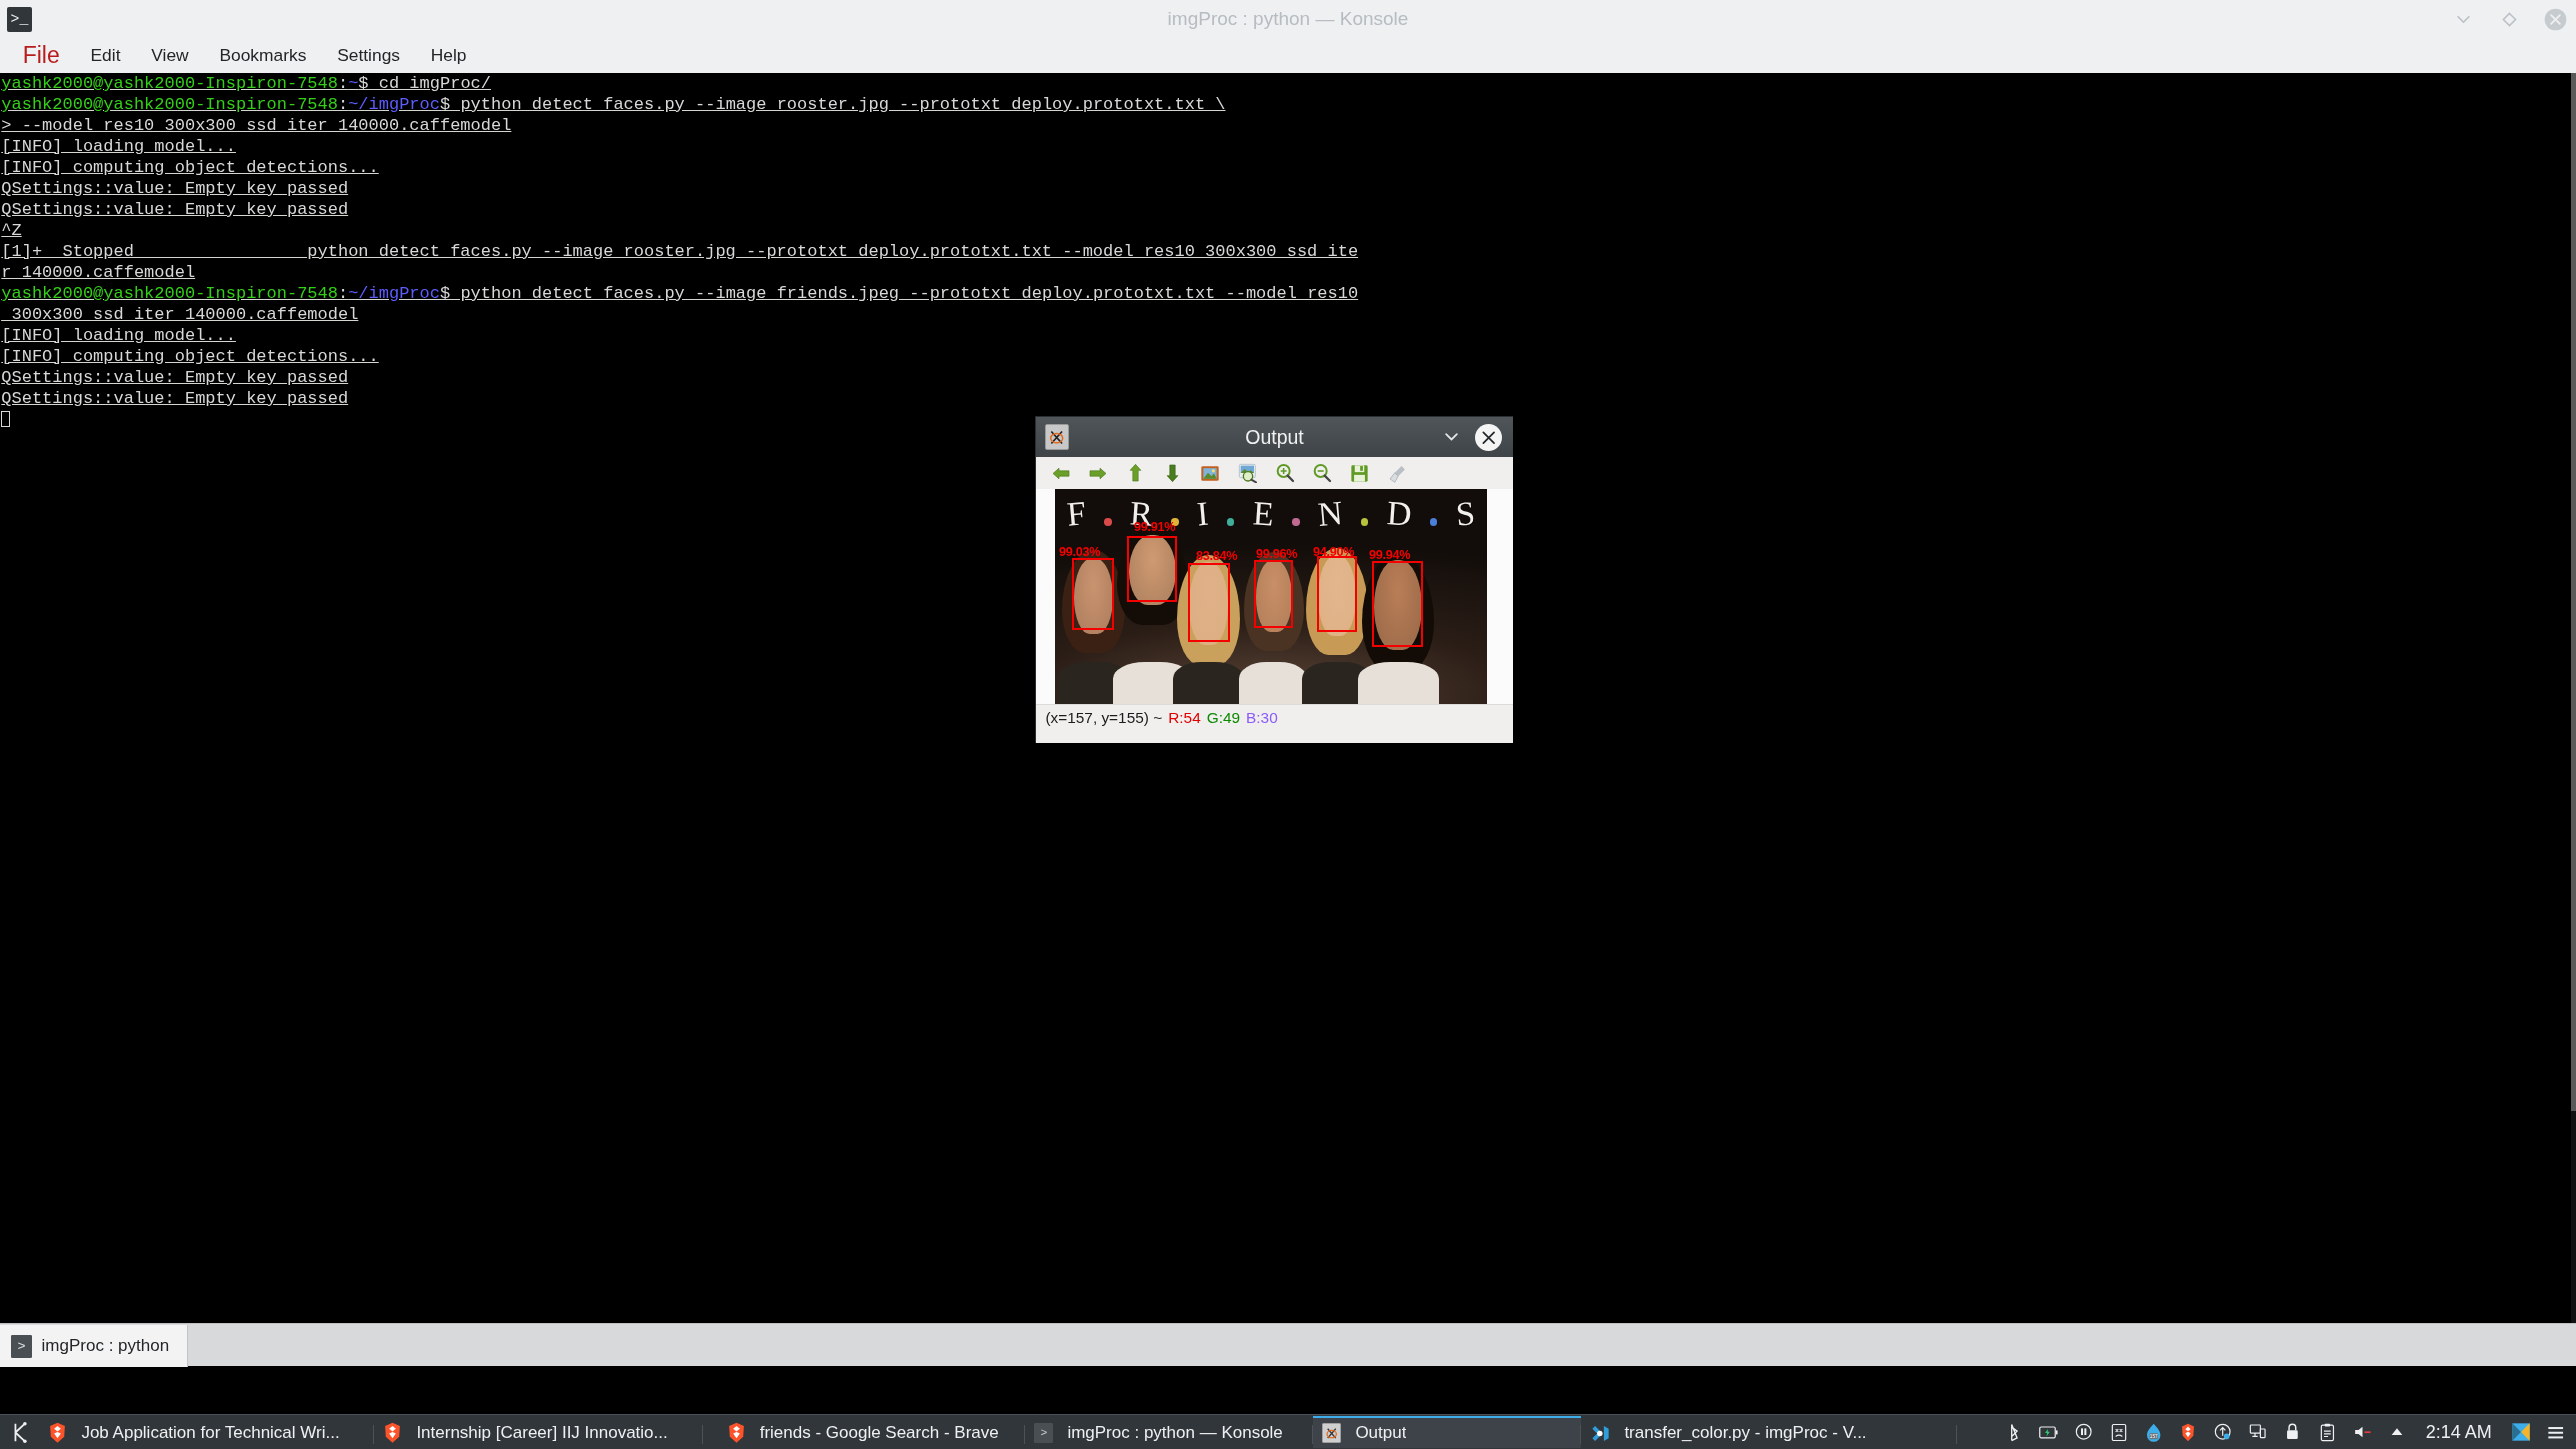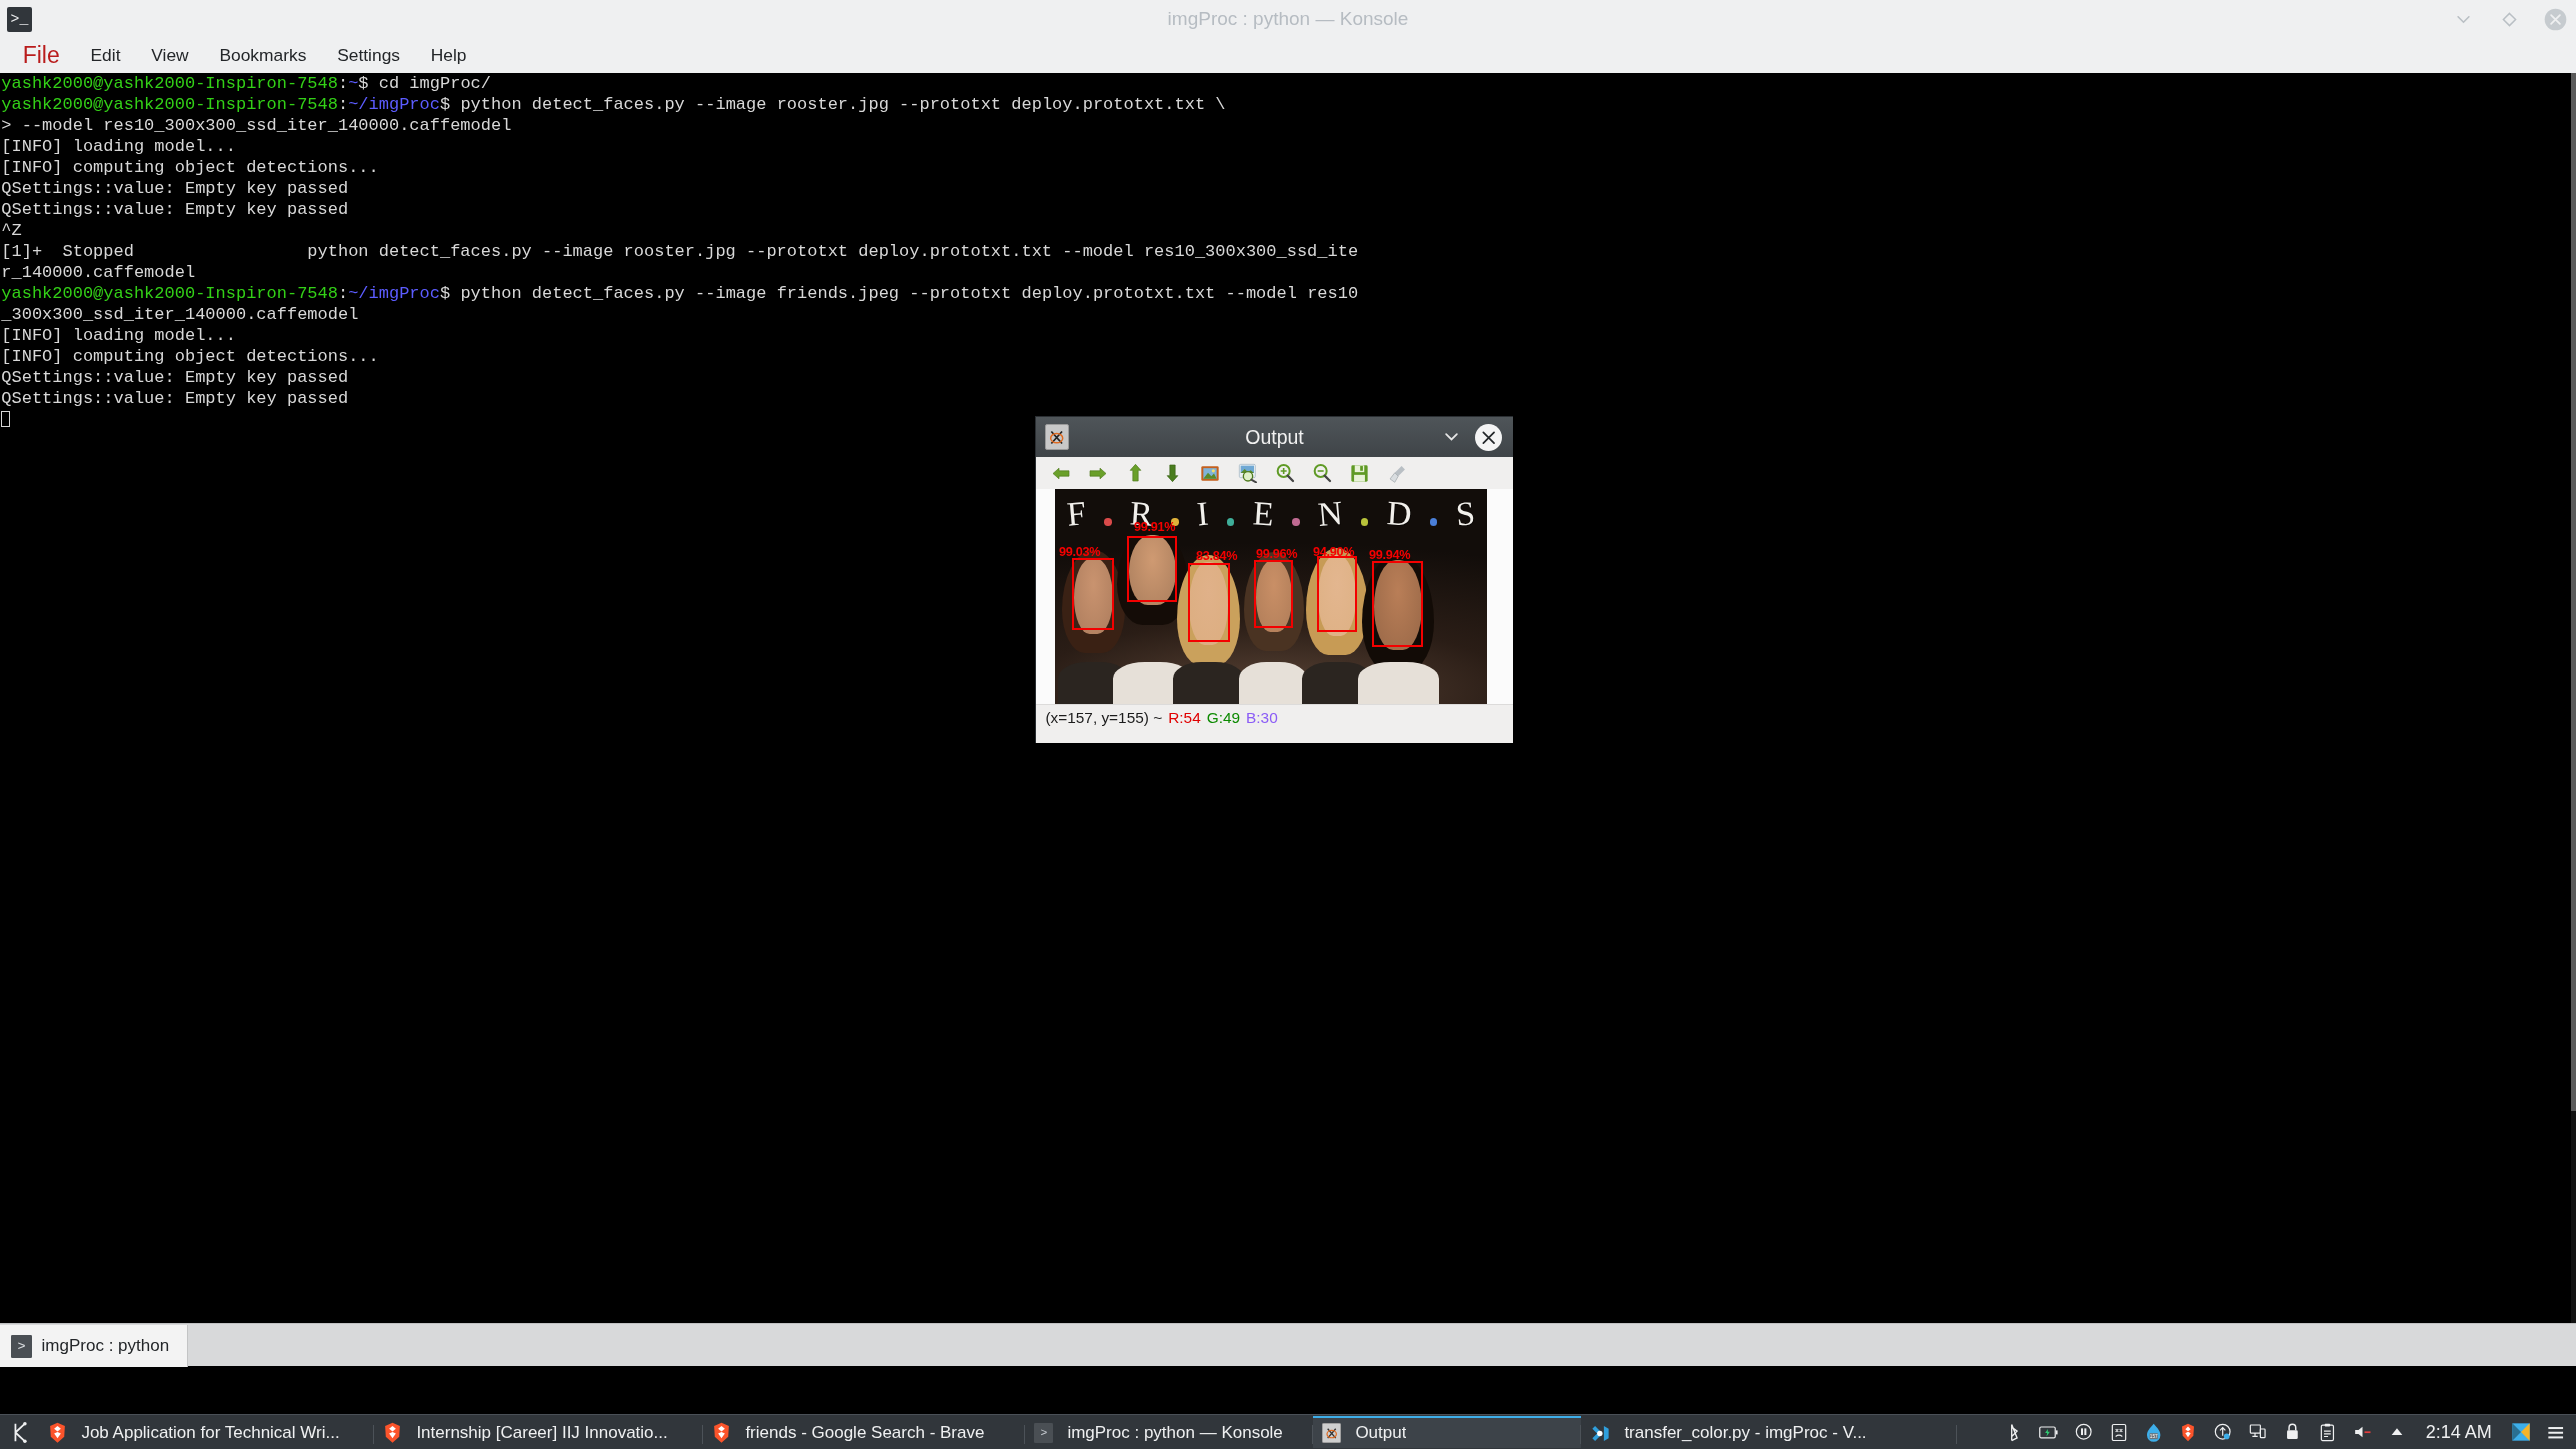--- a/index.html
+++ b/index.html
@@ -54,20 +54,21 @@
     position: absolute; left: 0; top: 38px;
     width: 2571px; height: 1285px;
     background: #000;
     padding: 4px 0 0 1.3px;
     font-family: "Liberation Mono", monospace;
     font-size: 17px;
     line-height: 21px;
     color: #d3d7cf;
     white-space: pre;
     overflow: hidden;
+    text-decoration: underline;
   }
   #terminal .ln { height: 21px; }
   .c-userb { color: #33d017; }
   .c-blue  { color: #5c5cff; }
   .c-white { color: #d8d8d8; }
   .cursor {
     display: inline-block; width: 8.7px; height: 16px;
     border: 1.3px solid #d8d8d8; vertical-align: -2.7px;
   }
   #terminal-scrollbar {
@@ -514,21 +515,21 @@
       </div>
       <div class="task-btn" style="width: 329px;">
         <span class="brave-icon"><svg width="19" height="21.5" viewBox="0 0 28 32">
             <path d="M14 1 L25 6 L24 22 L14 31 L4 22 L3 6 Z" fill="#fb542b"></path>
             <path d="M14 6 L19 10 L14 14 L9 10 Z" fill="#fff"></path>
             <path d="M9 17 L14 15 L19 17 L14 24 Z" fill="#fff"></path>
           </svg></span>
         <span style="overflow: hidden; text-overflow: ellipsis; white-space: nowrap;">Internship [Career] IIJ Innovatio...</span>
         <span class="tb-sep"></span>
       </div>
-      <div class="task-btn" style="width: 322px;">
+      <div class="task-btn" style="width: 322px; justify-content: center;">
         <span class="brave-icon"><svg width="19" height="21.5" viewBox="0 0 28 32">
             <path d="M14 1 L25 6 L24 22 L14 31 L4 22 L3 6 Z" fill="#fb542b"></path>
             <path d="M14 6 L19 10 L14 14 L9 10 Z" fill="#fff"></path>
             <path d="M9 17 L14 15 L19 17 L14 24 Z" fill="#fff"></path>
           </svg></span>
         <span style="overflow: hidden; text-overflow: ellipsis; white-space: nowrap;">friends - Google Search - Brave</span>
         <span class="tb-sep"></span>
       </div>
       <div class="task-btn" style="width: 288px;">
         <span class="konsole-icon-sm">&gt;</span>

